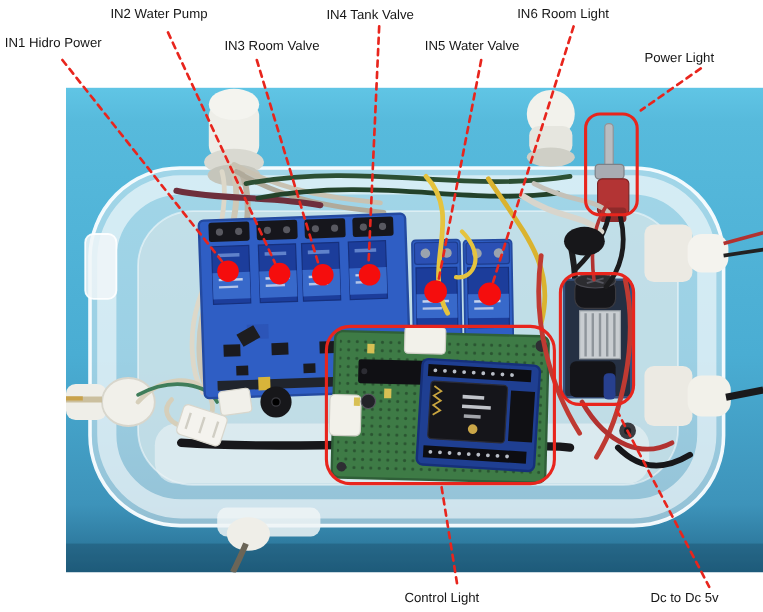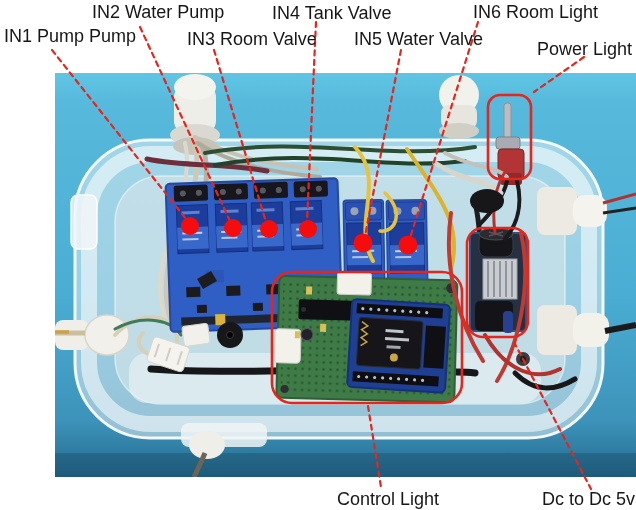--- a/index.html
+++ b/index.html
@@ -1,18 +1,18 @@
 <!DOCTYPE html>
 <html><head>
 <meta charset="utf-8">
 <style>
   html,body{margin:0;padding:0;background:#ffffff;}
   #stage{position:relative;width:636px;height:510px;background:#ffffff;overflow:hidden;
          font-family:"Liberation Sans",sans-serif;}
-  .label{position:absolute;font-size:18px;line-height:13px;color:#161616;white-space:nowrap;}
+  .label{position:absolute;font-size:11px;line-height:13px;color:#161616;white-space:nowrap;}
   #photo{position:absolute;left:55px;top:73px;width:581px;height:404px;}
   #overlay{position:absolute;left:0;top:0;width:636px;height:510px;pointer-events:none;}
 </style>
 </head>
 <body>
 
 <div id="stage">
 
   <svg id="photo" viewBox="0 0 581 404">
     <defs>
@@ -307,23 +307,23 @@
     <g>
       <circle cx="190" cy="226" r="9" fill="#f50d0d"></circle>
       <circle cx="233" cy="228" r="9" fill="#f50d0d"></circle>
       <circle cx="269" cy="229" r="9" fill="#f50d0d"></circle>
       <circle cx="308" cy="229" r="9" fill="#f50d0d"></circle>
       <circle cx="363" cy="243" r="9.5" fill="#f50d0d"></circle>
       <circle cx="408" cy="245" r="9.5" fill="#f50d0d"></circle>
     </g>
   </svg>
 
-  <div class="label" style="left:4px;   top:30px;">IN1 Pump Pump</div>
+  <div class="label" style="left:4px;   top:30px;">IN1 Hidro Power</div>
   <div class="label" style="left:92px;  top:6px;">IN2 Water Pump</div>
   <div class="label" style="left:187px; top:33px;">IN3 Room Valve</div>
   <div class="label" style="left:272px; top:7px;">IN4 Tank Valve</div>
   <div class="label" style="left:354px; top:33px;">IN5 Water Valve</div>
-  <div class="label" style="left:473px; top:6px;text-align:right;">IN6 Room Light</div>
+  <div class="label" style="left:431px; top:6px;text-align:right;">IN6 Room Light</div>
   <div class="label" style="left:537px; top:43px;">Power Light</div>
   <div class="label" style="left:337px; top:493px;">Control Light</div>
   <div class="label" style="left:542px; top:493px;">Dc to Dc 5v</div>
 
 </div>
 
 </body></html>

